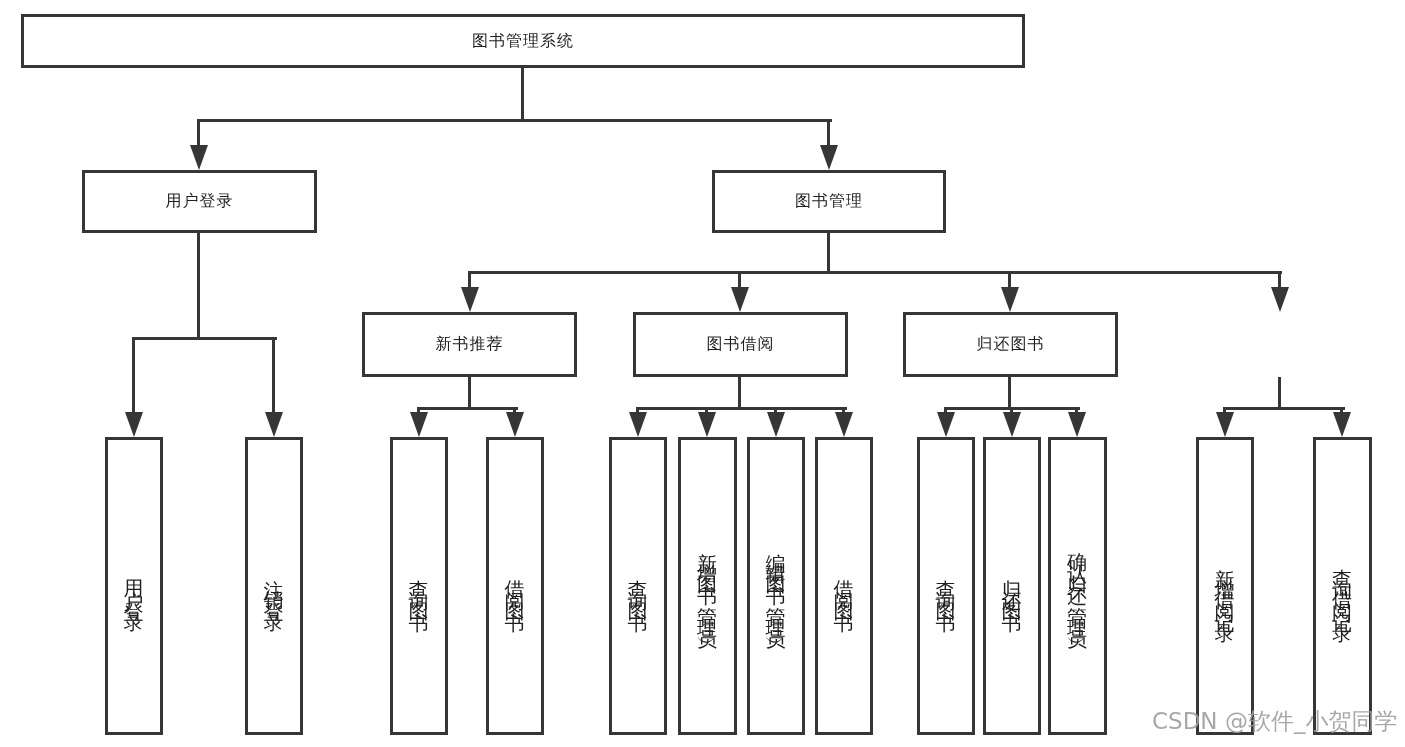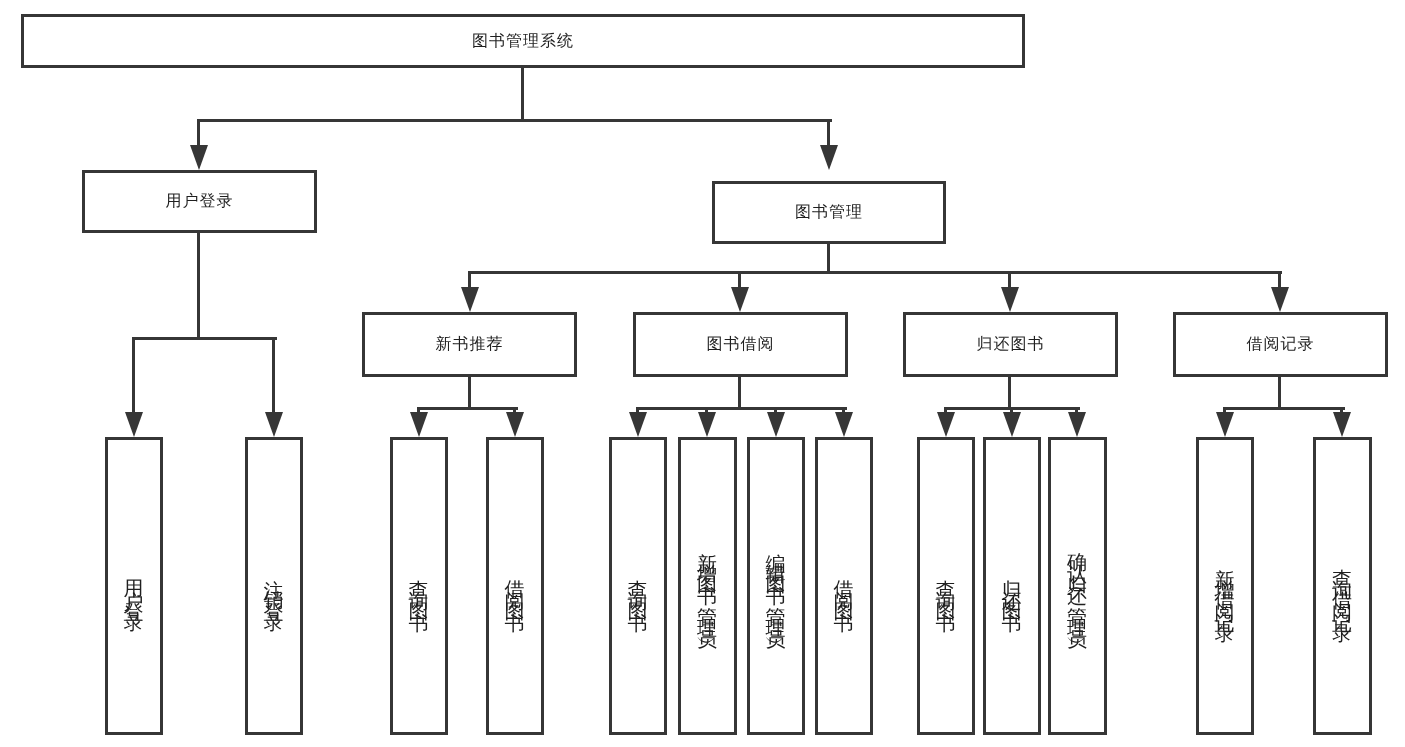--- a/index.html
+++ b/index.html
@@ -80,21 +80,21 @@
   <div class="vline" style="left:521px; top:68px; width:3px; height:54px;"></div>
   <div class="hline" style="left:197px; top:119px; width:635px; height:3px;"></div>
   <div class="vline" style="left:197px; top:119px; width:3px; height:30px;"></div>
   <div class="arrowhead" style="left:190px; top:145px;"></div>
   <div class="vline" style="left:827px; top:119px; width:3px; height:30px;"></div>
   <div class="arrowhead" style="left:820px; top:145px;"></div>
 
   <div class="node" style="left:82px; top:170px; width:235px; height:63px;">
     <span>用户登录</span>
   </div>
-  <div class="node" style="left:712px; top:170px; width:234px; height:63px;margin-top:11px;">
+  <div class="node" style="left:712px; top:170px; width:234px; height:63px;">
     <span>图书管理</span>
   </div>
 
   <div class="vline" style="left:197px; top:233px; width:3px; height:107px;"></div>
   <div class="hline" style="left:132px; top:337px; width:145px; height:3px;"></div>
   <div class="vline" style="left:132px; top:337px; width:3px; height:78px;"></div>
   <div class="arrowhead" style="left:125px; top:412px;"></div>
   <div class="vline" style="left:272px; top:337px; width:3px; height:78px;"></div>
   <div class="arrowhead" style="left:265px; top:412px;"></div>
 
@@ -111,23 +111,20 @@
 
   <div class="node" style="left:362px; top:312px; width:215px; height:65px;">
     <span>新书推荐</span>
   </div>
   <div class="node" style="left:633px; top:312px; width:215px; height:65px;">
     <span>图书借阅</span>
   </div>
   <div class="node" style="left:903px; top:312px; width:215px; height:65px;">
     <span>归还图书</span>
   </div>
-  <div class="node" style="left:1173px; top:312px; width:215px; height:65px;">
-    <span>借阅记录</span>
-  </div>
 
   <div class="vline" style="left:468px; top:377px; width:3px; height:33px;"></div>
   <div class="hline" style="left:417px; top:407px; width:101px; height:3px;"></div>
   <div class="vline" style="left:417px; top:407px; width:3px; height:10px;"></div>
   <div class="arrowhead" style="left:410px; top:412px;"></div>
   <div class="vline" style="left:513px; top:407px; width:3px; height:10px;"></div>
   <div class="arrowhead" style="left:506px; top:412px;"></div>
 
   <div class="vline" style="left:738px; top:377px; width:3px; height:33px;"></div>
   <div class="hline" style="left:636px; top:407px; width:211px; height:3px;"></div>
@@ -193,14 +190,15 @@
     <span>确认归还（管理员）</span>
   </div>
 
   <div class="leaf" style="left:1196px; top:437px; width:58px; height:298px;">
     <span>新增借阅记录</span>
   </div>
   <div class="leaf" style="left:1313px; top:437px; width:59px; height:298px;">
     <span>查询借阅记录</span>
   </div>
 
+  <div class="watermark">CSDN @软件_小贺同学</div>
 
 </div>
 
 </body></html>

